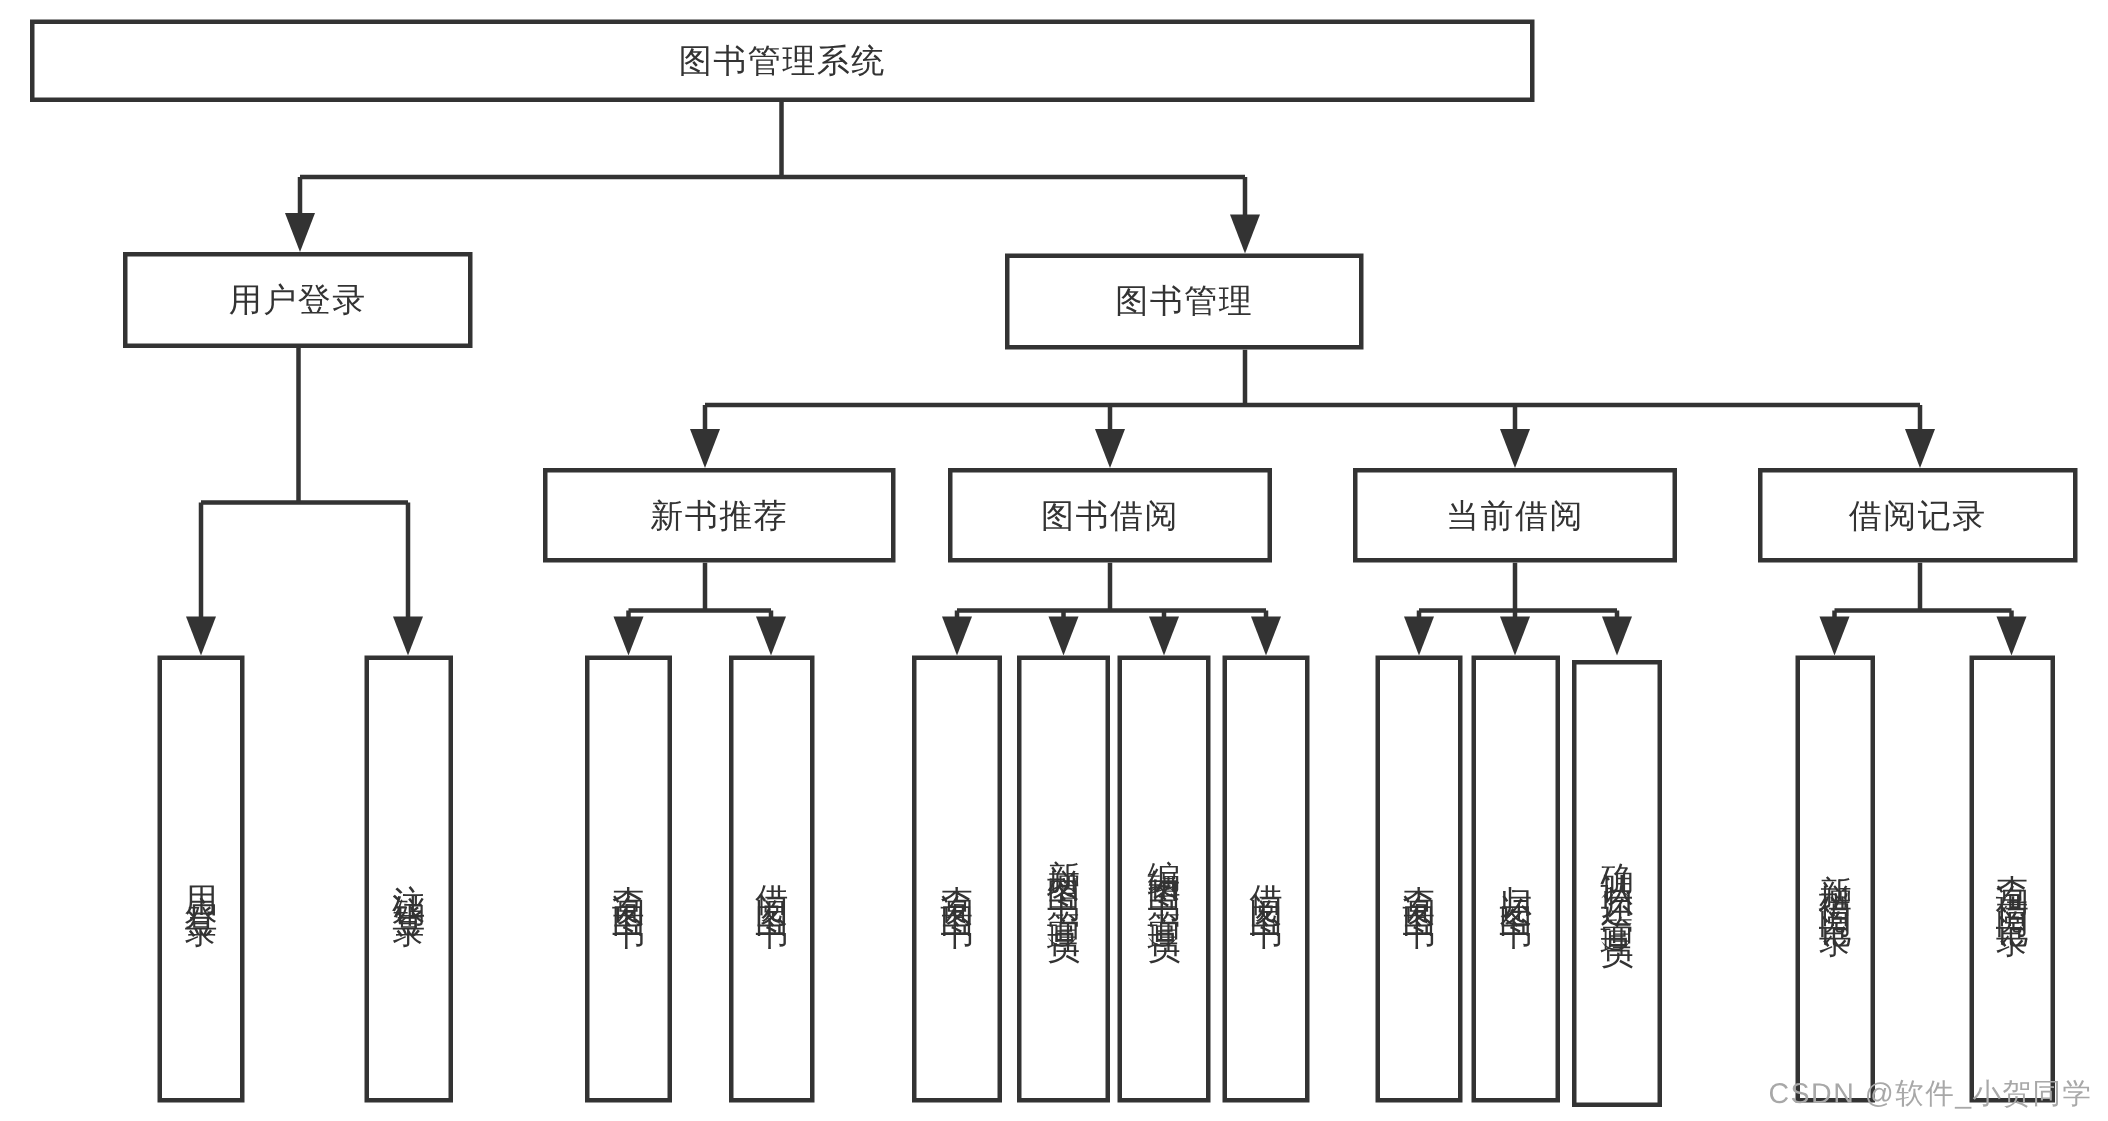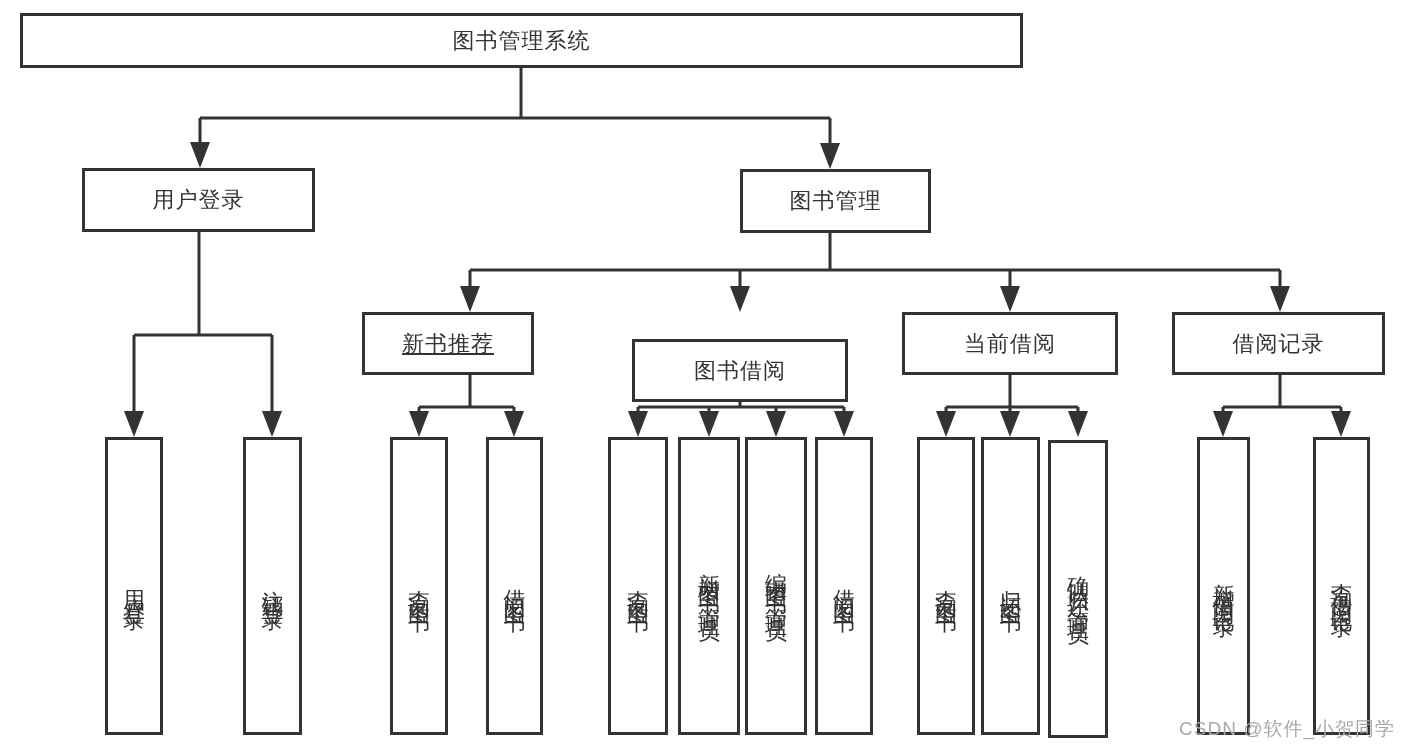--- a/index.html
+++ b/index.html
@@ -102,28 +102,28 @@
     </g>
   </svg>
 
   <div class="node" style="left:20px; top:13px; width:1003px; height:55px;">
     <span>图书管理系统</span>
   </div>
 
   <div class="node" style="left:82px; top:168px; width:233px; height:64px;">
     <span>用户登录</span>
   </div>
-  <div class="node" style="left:740px; top:169px; width:191px; height:64px;font-family:Liberation Mono, monospace;">
+  <div class="node" style="left:670px; top:169px; width:239px; height:64px;font-family:Liberation Mono, monospace;">
     <span>图书管理</span>
   </div>
 
-  <div class="node" style="left:362px; top:312px; width:172px; height:63px;text-decoration:underline;">
+  <div class="node" style="left:362px; top:312px; width:235px; height:63px;">
     <span>新书推荐</span>
   </div>
-  <div class="node" style="left:632px; top:312px; width:216px; height:63px;margin-top:27px;">
+  <div class="node" style="left:632px; top:312px; width:216px; height:63px;">
     <span>图书借阅</span>
   </div>
   <div class="node" style="left:1172px; top:312px; width:213px; height:63px;">
     <span>借阅记录</span>
   </div>
   <div class="node" style="left:902px; top:312px; width:216px; height:63px;">
     <span>当前借阅</span>
   </div>
 
   <div class="vnode" style="left:105px; top:437px; width:58px; height:298px;">

